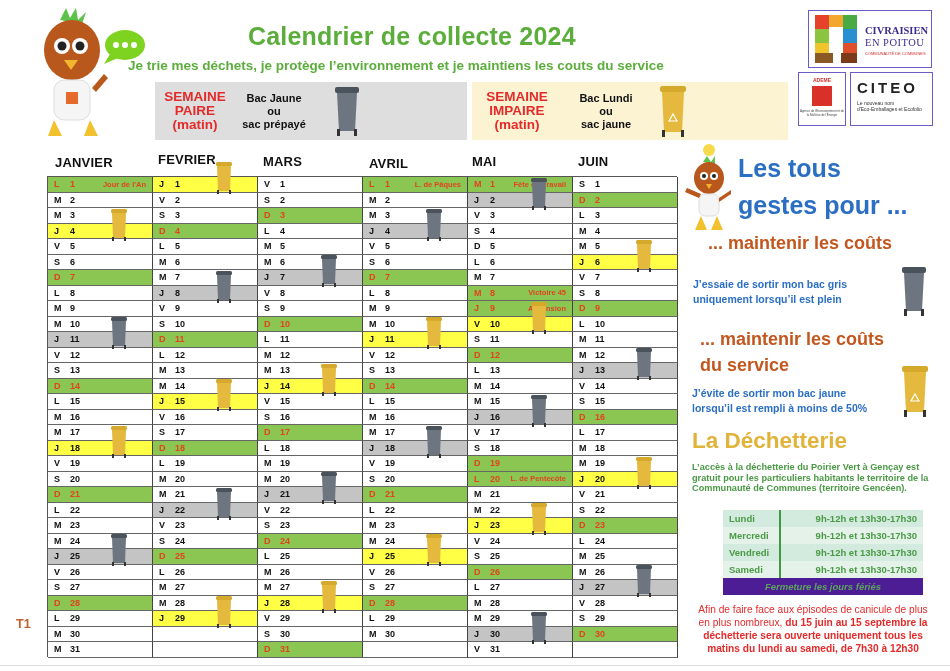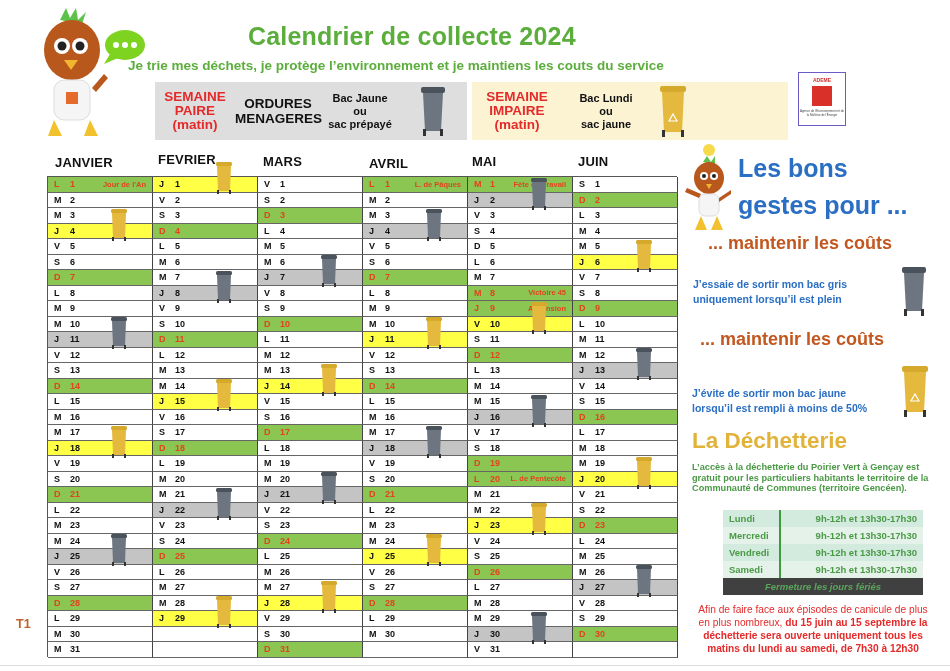--- a/index.html
+++ b/index.html
@@ -42,21 +42,21 @@
   .maint { position: absolute; color: #c2571f; font-weight: bold; font-size: 18px; line-height: 26px; }
   .tip { position: absolute; color: #2a6fc4; font-weight: bold; font-size: 10.5px; line-height: 15px; }
   .dech-title { position: absolute; left: 692px; top: 428px; font-size: 22.5px; font-weight: bold; color: #e2b33b; }
   .dech-text { position: absolute; left: 692px; top: 462px; width: 245px; font-size: 9.2px; line-height: 10.5px; font-weight: bold; color: #4a9a45; }
   .hours { position: absolute; left: 723px; top: 510px; width: 200px; }
   .hours-row { display: flex; height: 17px; align-items: center; font-size: 9.5px; font-weight: bold; color: #4a9a45; }
   .hours-row:nth-child(odd) { background: #d3eadf; }
   .hours-row:nth-child(even) { background: #e4f2ea; }
   .hours-row .day { width: 58px; padding-left: 6px; border-right: 2px solid #3f9a3f; height: 100%; display: flex; align-items: center; }
   .hours-row .time { flex: 1; text-align: right; padding-right: 6px; }
-  .hours-foot { background: #404040; height: 17px; text-align: center; font-size: 9.5px; font-style: italic; font-weight: bold; color: #5aa55a; line-height: 17px; }
+  .hours-foot { background: #4c1d95; height: 17px; text-align: center; font-size: 9.5px; font-style: italic; font-weight: bold; color: #5aa55a; line-height: 17px; }
   .canicule { position: absolute; left: 693px; top: 603px; width: 240px; text-align: center; font-size: 10.2px; line-height: 13px; color: #e52a2a; }
   .canicule b { font-weight: bold; }
   .bottom-line { position: absolute; left: 0; right: 0; top: 665px; height: 1px; background: #ddd; }
 </style>
 </head>
 <body>
 
 <svg class="mascot" viewBox="0 0 100 132">
   <path d="M40 12 L46 0 L50 10 L56 0 L58 12 L66 4 L62 16 Z" fill="#5cc24a"></path>
   <ellipse cx="52" cy="42" rx="28" ry="30" fill="#b8581d"></ellipse>
@@ -81,24 +81,20 @@
 
 <div class="title">Calendrier de collecte 2024</div>
 <div class="subtitle">Je trie mes déchets, je protège l’environnement et je maintiens les couts du service</div>
 
 <div class="legend paire">
   <div style="width:80px;">
     <div class="lg-week">SEMAINE</div>
     <div class="lg-week">PAIRE</div>
     <div class="lg-week">(matin)</div>
   </div>
-  <div style="width:86px;">
-    <div class="lg-type">ORDURES</div>
-    <div class="lg-type">MENAGERES</div>
-  </div>
   <div style="width:78px;">
     <div class="lg-bin">Bac Jaune</div>
     <div class="lg-bin">ou</div>
     <div class="lg-bin">sac prépayé</div>
   </div>
   <svg style="margin-left:20px;" width="28" height="52" viewBox="0 0 28 52">
     <rect x="2" y="2" width="24" height="6" rx="2" fill="#4a535c"></rect>
     <path d="M4 8 L24 8 L22 46 L6 46 Z" fill="#6d7680"></path>
     <rect x="4" y="44" width="3" height="7" fill="#333"></rect>
       <rect x="21" y="44" width="3" height="7" fill="#333"></rect>
@@ -119,24 +115,46 @@
   <svg style="margin-left:8px;" width="30" height="54" viewBox="0 0 30 54">
     <rect x="2" y="2" width="26" height="6" rx="2" fill="#d4a92c"></rect>
     <path d="M4 8 L26 8 L24 48 L6 48 Z" fill="#e4b93e"></path>
     <path d="M15 30 L19 37 L11 37 Z" fill="none" stroke="#fff" stroke-width="1.2"></path>
     <rect x="4" y="46" width="3" height="7" fill="#333"></rect>
       <rect x="23" y="46" width="3" height="7" fill="#333"></rect>
   </svg>
 </div>
 
 <div class="logos">
+  <div class="logo-box" style="left:10px;top:0;width:124px;height:58px;">
+    <svg width="48" height="52" viewBox="0 0 48 52" style="position:absolute;left:4px;top:2px;">
+      <rect x="2" y="2" width="14" height="14" fill="#e6412b"></rect>
+        <rect x="16" y="2" width="14" height="12" fill="#f2a72e"></rect>
+        <rect x="30" y="2" width="14" height="14" fill="#49a942"></rect>
+      <rect x="2" y="16" width="14" height="14" fill="#8cc43f"></rect>
+        <rect x="30" y="16" width="14" height="14" fill="#2a8fd0"></rect>
+      <rect x="20" y="14" width="8" height="36" fill="#fff"></rect>
+      <rect x="2" y="30" width="14" height="10" fill="#f0c52c"></rect>
+        <rect x="30" y="30" width="14" height="10" fill="#e0512b"></rect>
+      <rect x="2" y="40" width="18" height="10" fill="#8a5a26"></rect>
+        <rect x="28" y="40" width="16" height="10" fill="#7b3b1a"></rect>
+    </svg>
+    <div style="position:absolute;left:56px;top:14px;font-family:'Liberation Serif',serif;font-weight:bold;font-size:10.5px;color:#3b2d8e;">CIVRAISIEN</div>
+    <div style="position:absolute;left:56px;top:26px;font-family:'Liberation Serif',serif;font-size:10.5px;color:#3b2d8e;letter-spacing:0.5px;">EN POITOU</div>
+    <div style="position:absolute;left:56px;top:40px;font-size:4px;color:#d1302b;">COMMUNAUTÉ DE COMMUNES</div>
+  </div>
   <div class="logo-box" style="left:0;top:62px;width:48px;height:54px;">
     <div style="text-align:center;font-size:5px;font-weight:bold;color:#d1302b;margin-top:4px;">ADEME</div>
     <div style="width:20px;height:20px;background:#d9312a;margin:3px auto 0;"></div>
     <div style="text-align:center;font-size:3px;color:#444;margin-top:3px;line-height:4px;">Agence de l'Environnement et de la Maîtrise de l'Énergie</div>
+  </div>
+  <div class="logo-box" style="left:52px;top:62px;width:83px;height:54px;">
+    <div style="font-size:15px;letter-spacing:3px;color:#222;margin:6px 0 0 6px;font-weight:bold;">CITEO</div>
+    <div style="font-size:5px;color:#333;margin:4px 0 0 6px;">Le nouveau nom</div>
+    <div style="font-size:5px;color:#333;margin-left:6px;">d'Eco-Emballages et Ecofolio</div>
   </div>
 </div>
 
 <div class="month-header" style="left:55px;top:155px;">JANVIER</div>
 <div class="month-header" style="left:158px;top:152px;">FEVRIER</div>
 <div class="month-header" style="left:263px;top:154px;">MARS</div>
 <div class="month-header" style="left:369px;top:156px;">AVRIL</div>
 <div class="month-header" style="left:472px;top:154px;">MAI</div>
 <div class="month-header" style="left:578px;top:154px;">JUIN</div>
 
@@ -1072,38 +1090,39 @@
   <circle cx="31" cy="34" r="4" fill="#fff"></circle>
     <circle cx="31" cy="34" r="2" fill="#222"></circle>
   <path d="M23 42 L29 42 L26 47 Z" fill="#f2b530"></path>
   <rect x="16" y="52" width="20" height="22" rx="6" fill="#f5f5f5" stroke="#ddd"></rect>
   <path d="M16 56 L2 50 L4 46 L18 52 Z" fill="#b8581d"></path>
   <path d="M36 56 L48 48 L48 52 L36 60 Z" fill="#b8581d"></path>
   <path d="M18 74 L12 88 L24 88 Z" fill="#f2c12e"></path>
   <path d="M34 74 L28 88 L40 88 Z" fill="#f2c12e"></path>
 </svg>
 <div class="bons">
-  <div>Les bons</div>
+  <div>Les tous</div>
   <div>gestes pour ...</div>
 </div>
 <div class="maint" style="left:708px;top:230px;">
   <div>... maintenir les coûts</div>
 </div>
 <svg style="position:absolute;left:900px;top:265px;" width="28" height="52" viewBox="0 0 28 52">
   <rect x="2" y="2" width="24" height="6" rx="2" fill="#4a535c"></rect>
   <path d="M4 8 L24 8 L22 46 L6 46 Z" fill="#6d7680"></path>
   <rect x="4" y="44" width="3" height="7" fill="#333"></rect>
     <rect x="21" y="44" width="3" height="7" fill="#333"></rect>
 </svg>
 <div class="tip" style="left:693px;top:277px;">
   <div>J’essaie de sortir mon bac gris</div>
   <div>uniquement lorsqu’il est plein</div>
 </div>
 <div class="maint" style="left:700px;top:326px;">
   <div>... maintenir les coûts</div>
+  <div>du service</div>
 </div>
 <svg style="position:absolute;left:900px;top:364px;" width="30" height="54" viewBox="0 0 30 54">
   <rect x="2" y="2" width="26" height="6" rx="2" fill="#d4a92c"></rect>
   <path d="M4 8 L26 8 L24 48 L6 48 Z" fill="#e4b93e"></path>
   <path d="M15 30 L19 37 L11 37 Z" fill="none" stroke="#fff" stroke-width="1.2"></path>
   <rect x="4" y="46" width="3" height="7" fill="#333"></rect>
     <rect x="23" y="46" width="3" height="7" fill="#333"></rect>
 </svg>
 <div class="tip" style="left:692px;top:386px;">
   <div>J’évite de sortir mon bac jaune</div>

